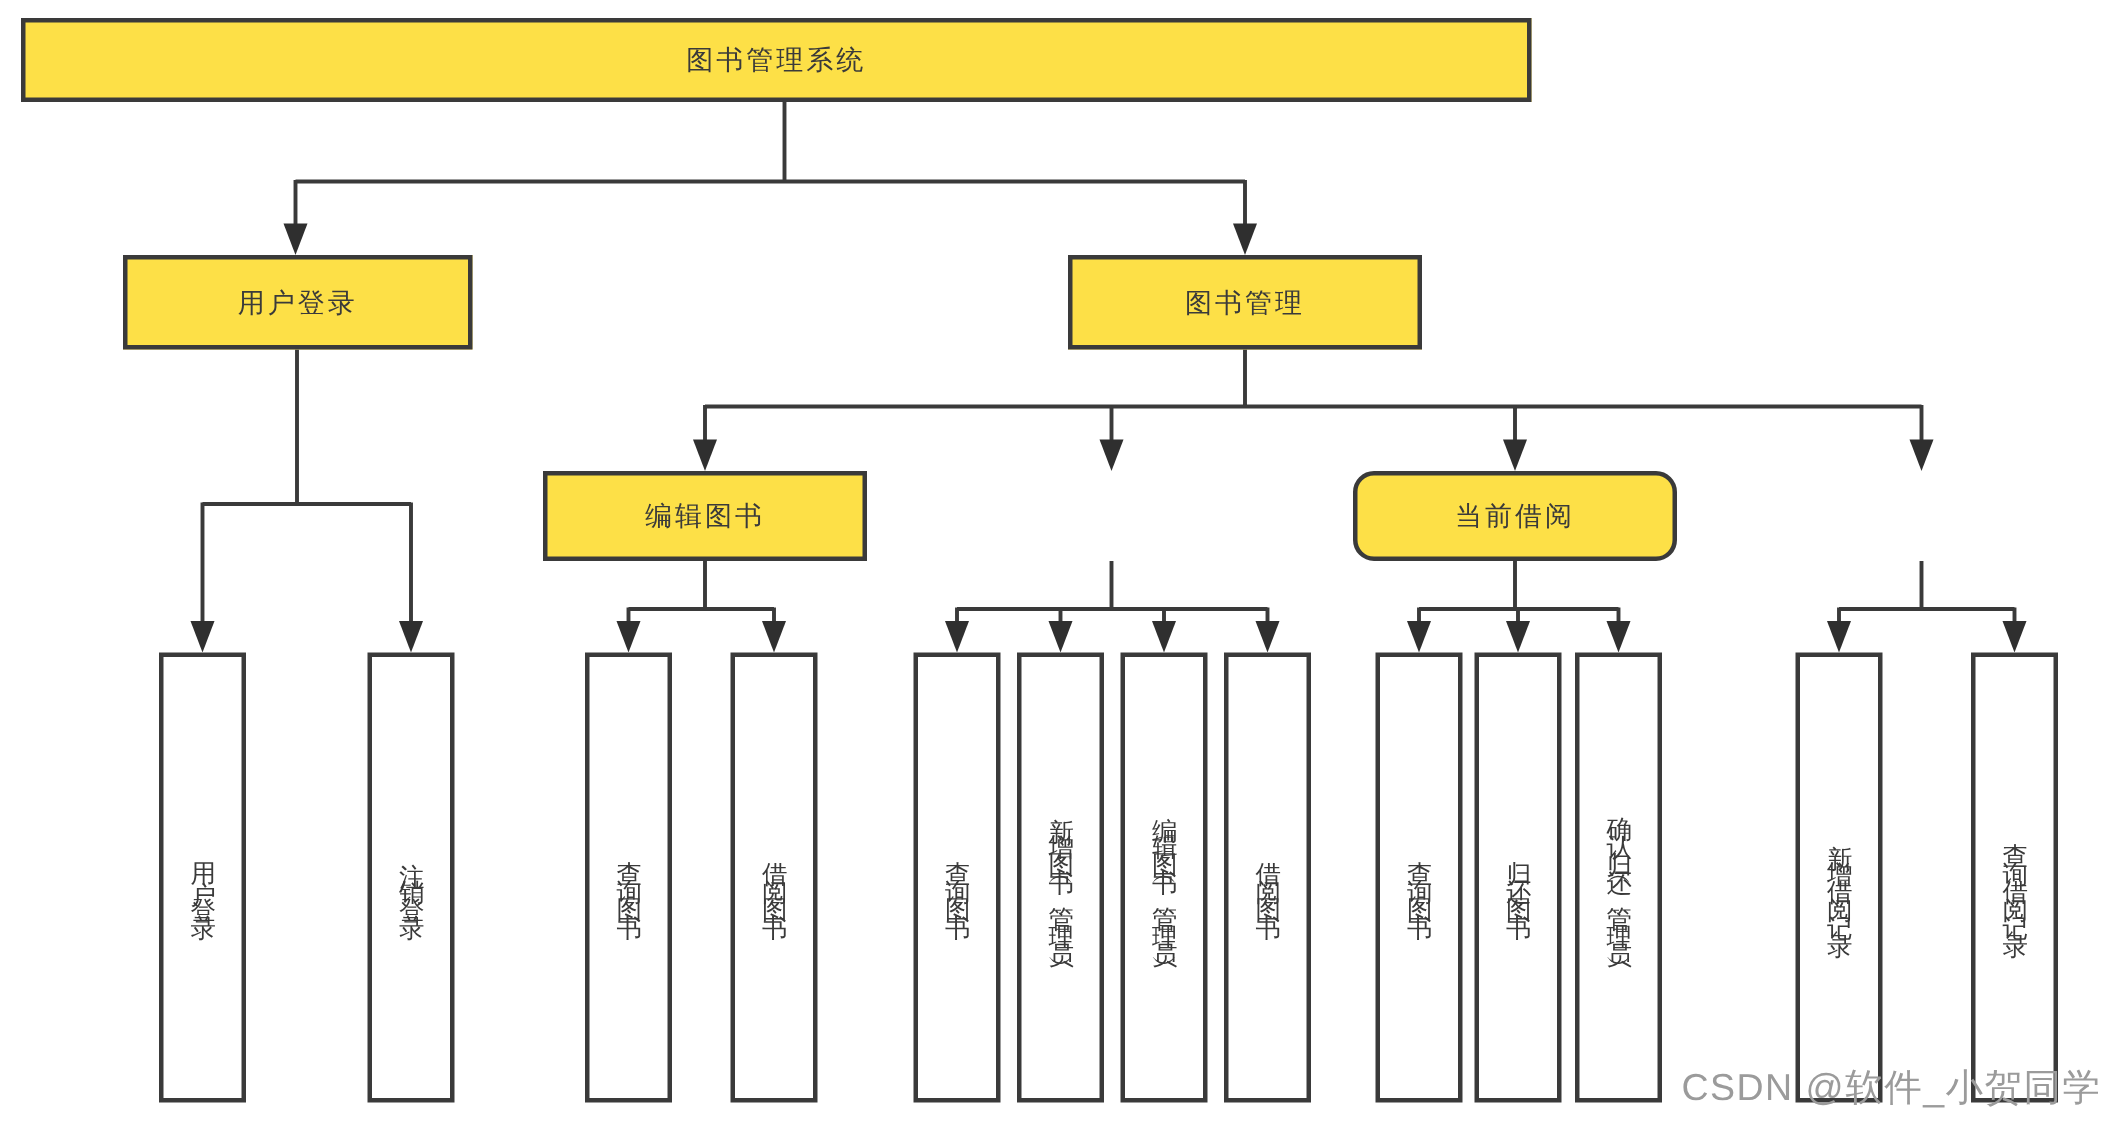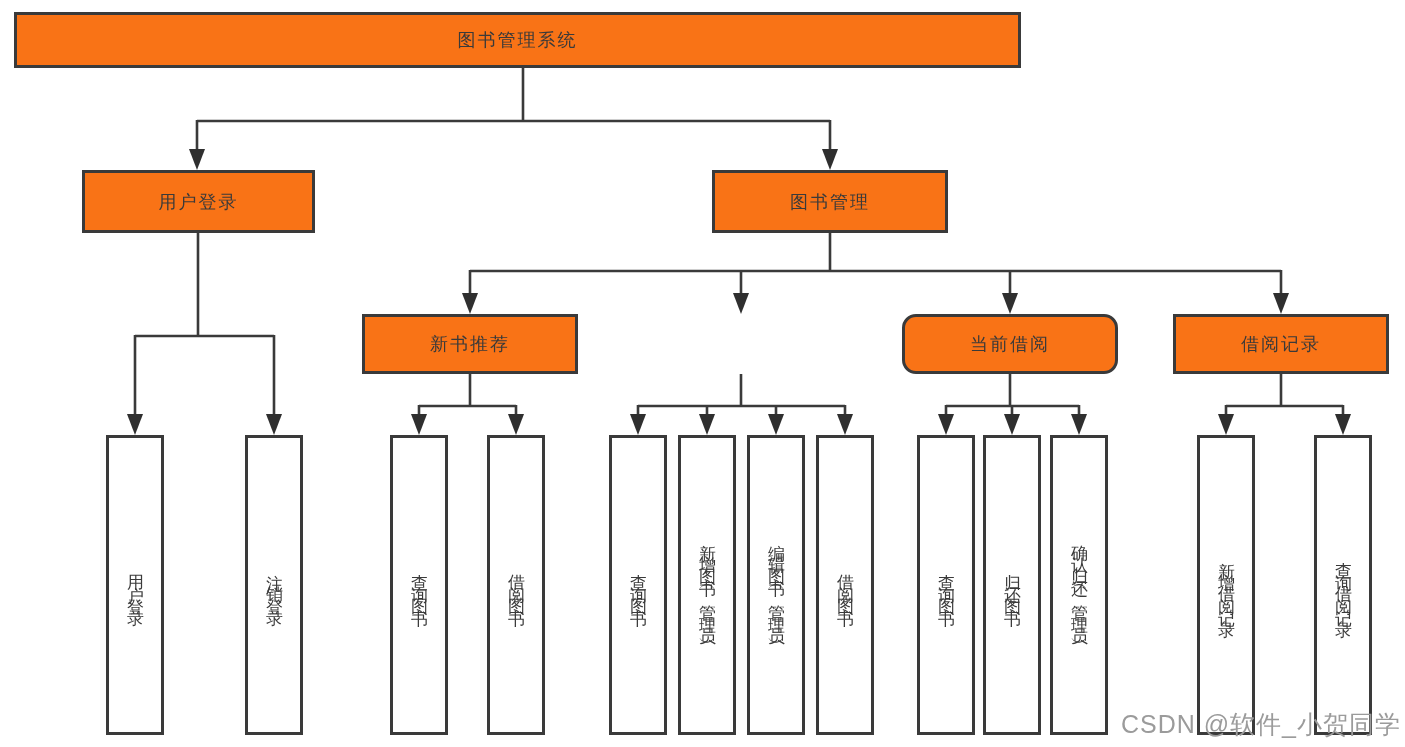--- a/index.html
+++ b/index.html
@@ -8,21 +8,21 @@
     width: 1405px;
     height: 747px;
     background: #ffffff;
     overflow: hidden;
     font-family: "Liberation Sans", "DejaVu Sans", sans-serif;
     color: #3a3a3a;
   }
   svg.wires { position:absolute; left:0; top:0; width:1405px; height:747px; }
   .box {
     position: absolute;
-    background: #f97316;
+    background: #fde047;
     border: 3px solid #3a3a3a;
     display: flex;
     align-items: center;
     justify-content: center;
     font-size: 18px;
     letter-spacing: 2px;
     color: #3a3a3a;
     box-sizing: content-box;
   }
   .leaf {
@@ -88,23 +88,22 @@
       <polygon points="1218,414 1234,414 1226,435"></polygon>
       <polygon points="1335,414 1351,414 1343,435"></polygon>
     </g>
   </svg>
 
   <div class="box" style="left:14px; top:12px; width:1001px; height:50px;">图书管理系统</div>
 
   <div class="box" style="left:82px; top:170px; width:227px; height:57px;">用户登录</div>
   <div class="box" style="left:712px; top:170px; width:230px; height:57px;">图书管理</div>
 
-  <div class="box" style="left:362px; top:314px; width:210px; height:54px;">新书推荐</div>
+  <div class="box" style="left:362px; top:314px; width:210px; height:54px;">编辑图书</div>
   <div class="box" style="left:902px; top:314px; width:210px; height:54px;border-radius:14px;">当前借阅</div>
-  <div class="box" style="left:1173px; top:314px; width:210px; height:54px;">借阅记录</div>
 
   <div class="leaf" style="left:106px;">用户登录</div>
   <div class="leaf" style="left:245px;">注销登录</div>
 
   <div class="leaf" style="left:390px;">查询图书</div>
   <div class="leaf" style="left:487px;">借阅图书</div>
 
   <div class="leaf" style="left:609px;">查询图书</div>
   <div class="leaf" style="left:678px;">新增图书（管理员）</div>
   <div class="leaf" style="left:747px;">编辑图书（管理员）</div>

